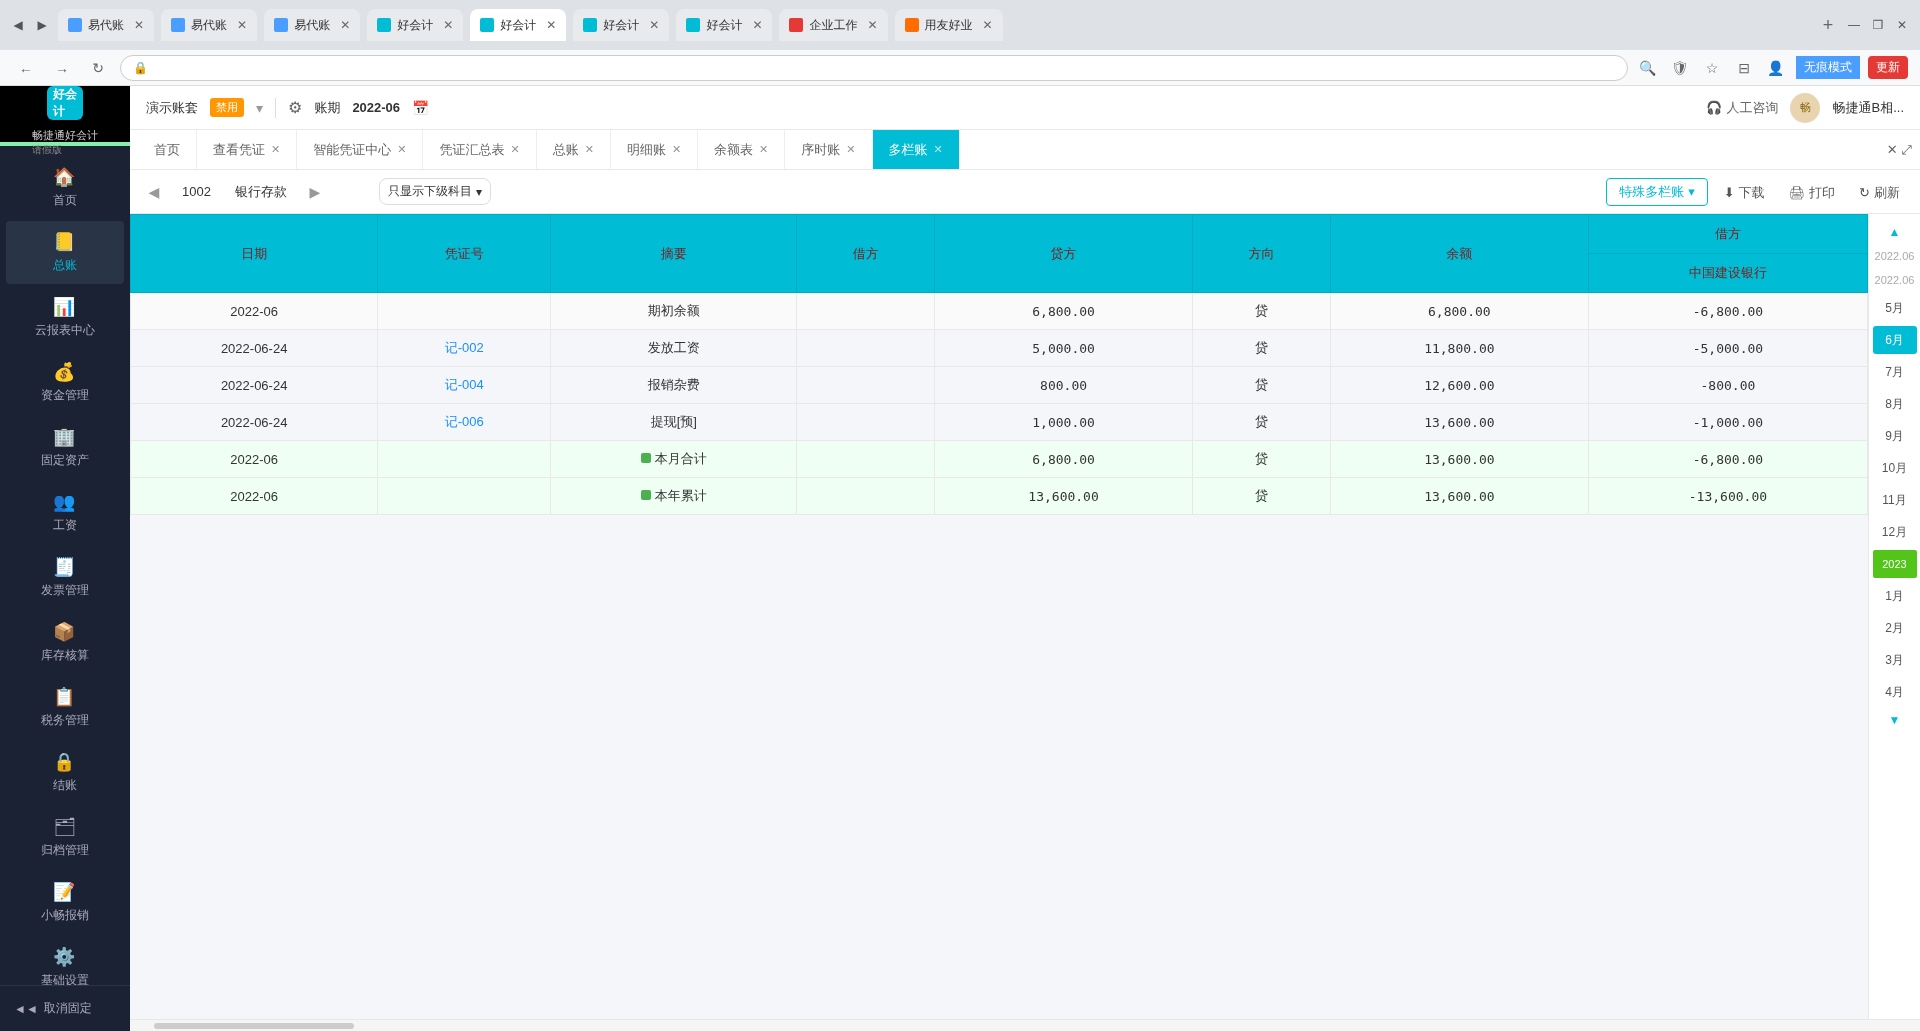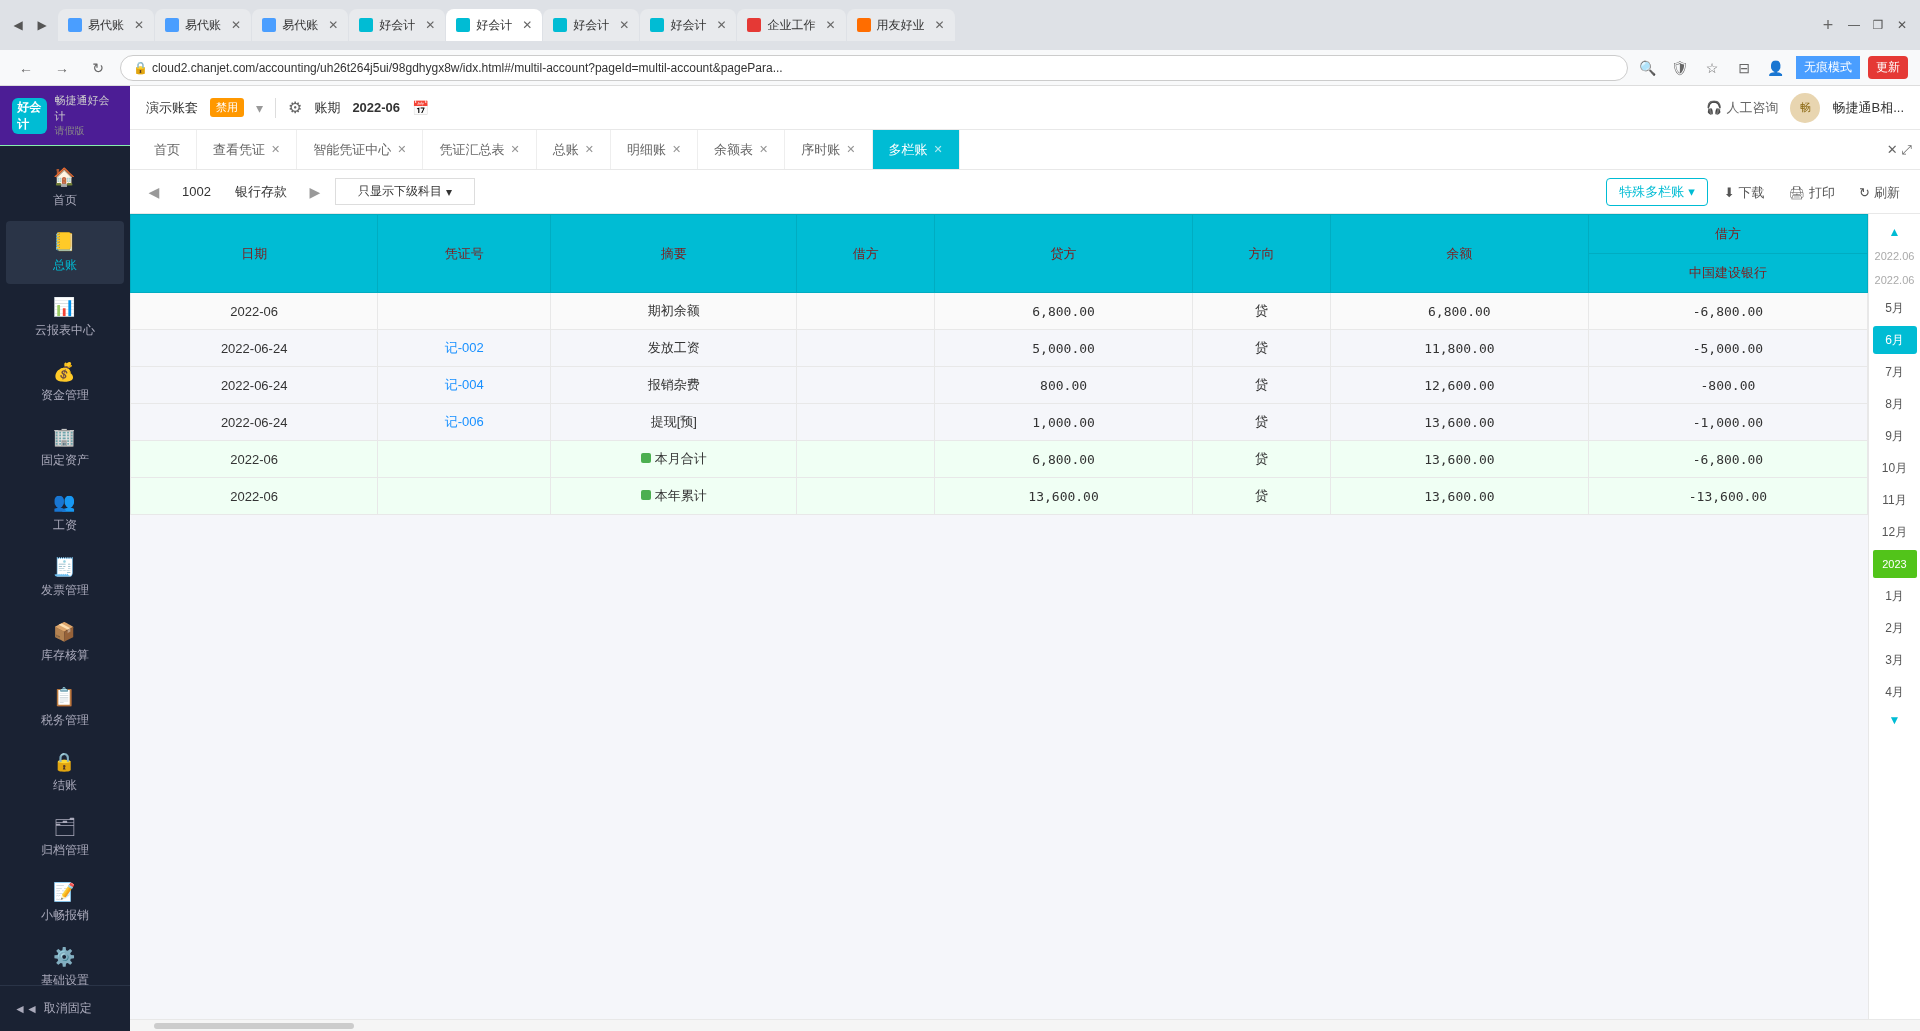--- a/index.html
+++ b/index.html
@@ -10,38 +10,38 @@
     .tab { display: flex; align-items: center; height: 32px; padding: 0 10px; background: #e8eaed; border-radius: 8px 8px 0 0; font-size: 12px; color: #333; gap: 6px; cursor: pointer; white-space: nowrap; }
     .tab.active { background: #fff; }
     .tab-icon { width: 14px; height: 14px; border-radius: 2px; display: inline-block; }
     .tab-icon.blue { background: #4a9eff; }
     .tab-icon.teal { background: #00bcd4; }
     .tab-icon.red { background: #e53935; }
     .tab-icon.orange { background: #ff6d00; }
     .tab-close { color: #666; font-size: 12px; cursor: pointer; margin-left: 4px; }
     .tab-new { width: 28px; height: 28px; display: flex; align-items: center; justify-content: center; font-size: 18px; color: #666; cursor: pointer; }
     .browser-controls { display: flex; align-items: center; gap: 4px; margin-right: 4px; }
-    .tabs-row { display: flex; align-items: flex-start; flex: 1; overflow: hidden; gap: 1px; }
+    .tabs-row { display: flex; align-items: flex-start; flex: 1; overflow: hidden; gap: 7px; }
     .win-btn { width: 20px; height: 20px; display: flex; align-items: center; justify-content: center; font-size: 12px; color: #555; cursor: pointer; }
 
     
     .address-bar { background: #f8f9fa; height: 36px; display: flex; align-items: center; padding: 0 12px; gap: 8px; border-bottom: 1px solid #ddd; }
     .nav-btn { width: 28px; height: 28px; display: flex; align-items: center; justify-content: center; color: #666; font-size: 14px; cursor: pointer; border-radius: 50%; }
     .url-bar { flex: 1; height: 26px; background: #fff; border: 1px solid #ccc; border-radius: 13px; display: flex; align-items: center; padding: 0 12px; font-size: 12px; color: #333; }
     .address-actions { display: flex; gap: 8px; align-items: center; }
     .addr-btn { width: 24px; height: 24px; display: flex; align-items: center; justify-content: center; color: #666; cursor: pointer; font-size: 14px; }
     .no-trace-btn { background: #4a9eff; color: white; border-radius: 0; padding: 3px 8px; font-size: 12px; cursor: pointer; }
     .update-btn { background: #e53935; color: white; border-radius: 4px; padding: 3px 8px; font-size: 12px; cursor: pointer; }
 
     
     .app-container { display: flex; height: calc(1031px - 86px); }
 
     
     .sidebar { width: 130px; background: #1a2233; color: #fff; display: flex; flex-direction: column; overflow: hidden; flex-shrink: 0; }
-    .sidebar-logo { height: 60px; display: flex; align-items: center; padding: 0 12px; gap: 8px; background: #4c1d95; border-bottom: 1px solid #86efac; }
+    .sidebar-logo { height: 60px; display: flex; align-items: center; padding: 0 12px; gap: 8px; background: #000000; border-bottom: 4px solid #86efac; flex-direction: column; }
     .logo-icon { width: 36px; height: 36px; background: #00bcd4; border-radius: 6px; display: flex; align-items: center; justify-content: center; font-size: 12px; color: white; font-weight: bold; }
     .logo-text { font-size: 11px; color: #ccc; line-height: 1.4; }
     .sidebar-nav { flex: 1; overflow-y: auto; padding: 8px 0; }
     .sidebar-item { display: flex; flex-direction: column; align-items: center; padding: 10px 6px; cursor: pointer; color: #aab; gap: 4px; border-radius: 4px; margin: 2px 6px; }
     .sidebar-item.active { background: #2a3447; color: #00bcd4; }
     .sidebar-item .icon { font-size: 18px; }
     .sidebar-item .label { font-size: 12px; }
     .sidebar-bottom { padding: 8px; border-top: 1px solid #2a3447; }
     .sidebar-bottom-item { display: flex; align-items: center; gap: 6px; padding: 6px; color: #aab; font-size: 12px; cursor: pointer; }
 
@@ -65,21 +65,21 @@
     .page-tabs { height: 40px; background: #fff; display: flex; align-items: center; padding: 0 0 0 8px; border-bottom: 1px solid #e8e8e8; overflow: hidden; }
     .page-tab { display: flex; align-items: center; height: 40px; padding: 0 16px; font-size: 13px; color: #666; cursor: pointer; border-right: 1px solid #eee; gap: 6px; white-space: nowrap; }
     .page-tab.active { color: #fff; background: #00bcd4; }
     .page-tab .close-x { font-size: 11px; opacity: 0.7; }
     .tab-collapse { margin-left: auto; display: flex; align-items: center; gap: 4px; padding: 0 8px; color: #666; cursor: pointer; }
 
     
     .toolbar { height: 44px; background: #fff; display: flex; align-items: center; padding: 0 12px; gap: 8px; border-bottom: 1px solid #e8e8e8; }
     .nav-arrow { width: 24px; height: 24px; display: flex; align-items: center; justify-content: center; color: #999; cursor: pointer; font-size: 14px; }
     .account-label { font-size: 13px; color: #333; font-weight: 500; padding: 0 8px; }
-    .filter-select { display: flex; align-items: center; gap: 4px; border: 1px solid #ddd; border-radius: 0; padding: 4px 22px; font-size: 12px; color: #333; cursor: pointer; background: #fff; }
+    .filter-select { display: flex; align-items: center; gap: 4px; border: 1px solid #ddd; border-radius: 8px; padding: 4px 8px; font-size: 12px; color: #333; cursor: pointer; background: #fff; margin-left: 44px; }
     .toolbar-right { margin-left: auto; display: flex; align-items: flex-end; gap: 8px; }
     .special-btn { border: 1px solid #00bcd4; color: #00bcd4; border-radius: 4px; padding: 4px 12px; font-size: 13px; cursor: pointer; background: #fff; display: flex; align-items: center; gap: 4px; }
     .toolbar-action { display: flex; align-items: center; gap: 4px; color: #555; font-size: 13px; cursor: pointer; padding: 4px 8px; }
     .ledger-table { width: 100%; border-collapse: collapse; }
     .ledger-table th { background: #00bcd4; color: #7f1d1d; padding: 10px 12px; font-weight: 500; font-size: 13px; text-align: center; border: 1px solid #00acc1; }
     .ledger-table td { padding: 9px 12px; font-size: 13px; border: 1px solid #e8e8e8; text-align: center; color: #333; }
     .ledger-table td.amount { text-align: center; font-family: monospace; }
     .ledger-table td.link { color: #1890ff; cursor: pointer; }
     .period-row td { background: #fafafa; }
     .subtotal-row td { background: #f0fff4; }
@@ -164,21 +164,20 @@
     <div class="win-btn">✕</div>
   </div>
 </div>
 
 <div class="address-bar">
   <div class="nav-btn">←</div>
   <div class="nav-btn">→</div>
   <div class="nav-btn">↻</div>
   <div class="url-bar">
     <span style="color:#555;margin-right:4px;">🔒</span>
-    <span>cloud2.chanjet.com/accounting/uh26t264j5ui/98gdhygx8w/idx.html#/multil-account?pageId=multil-account&amp;pagePara...</span>
   </div>
   <div class="address-actions">
     <div class="addr-btn">🔍</div>
     <div class="addr-btn">🛡</div>
     <div class="addr-btn">☆</div>
     <div class="addr-btn">⊟</div>
     <div class="addr-btn">👤</div>
     <div class="no-trace-btn">无痕模式</div>
     <div class="update-btn">更新</div>
   </div>

